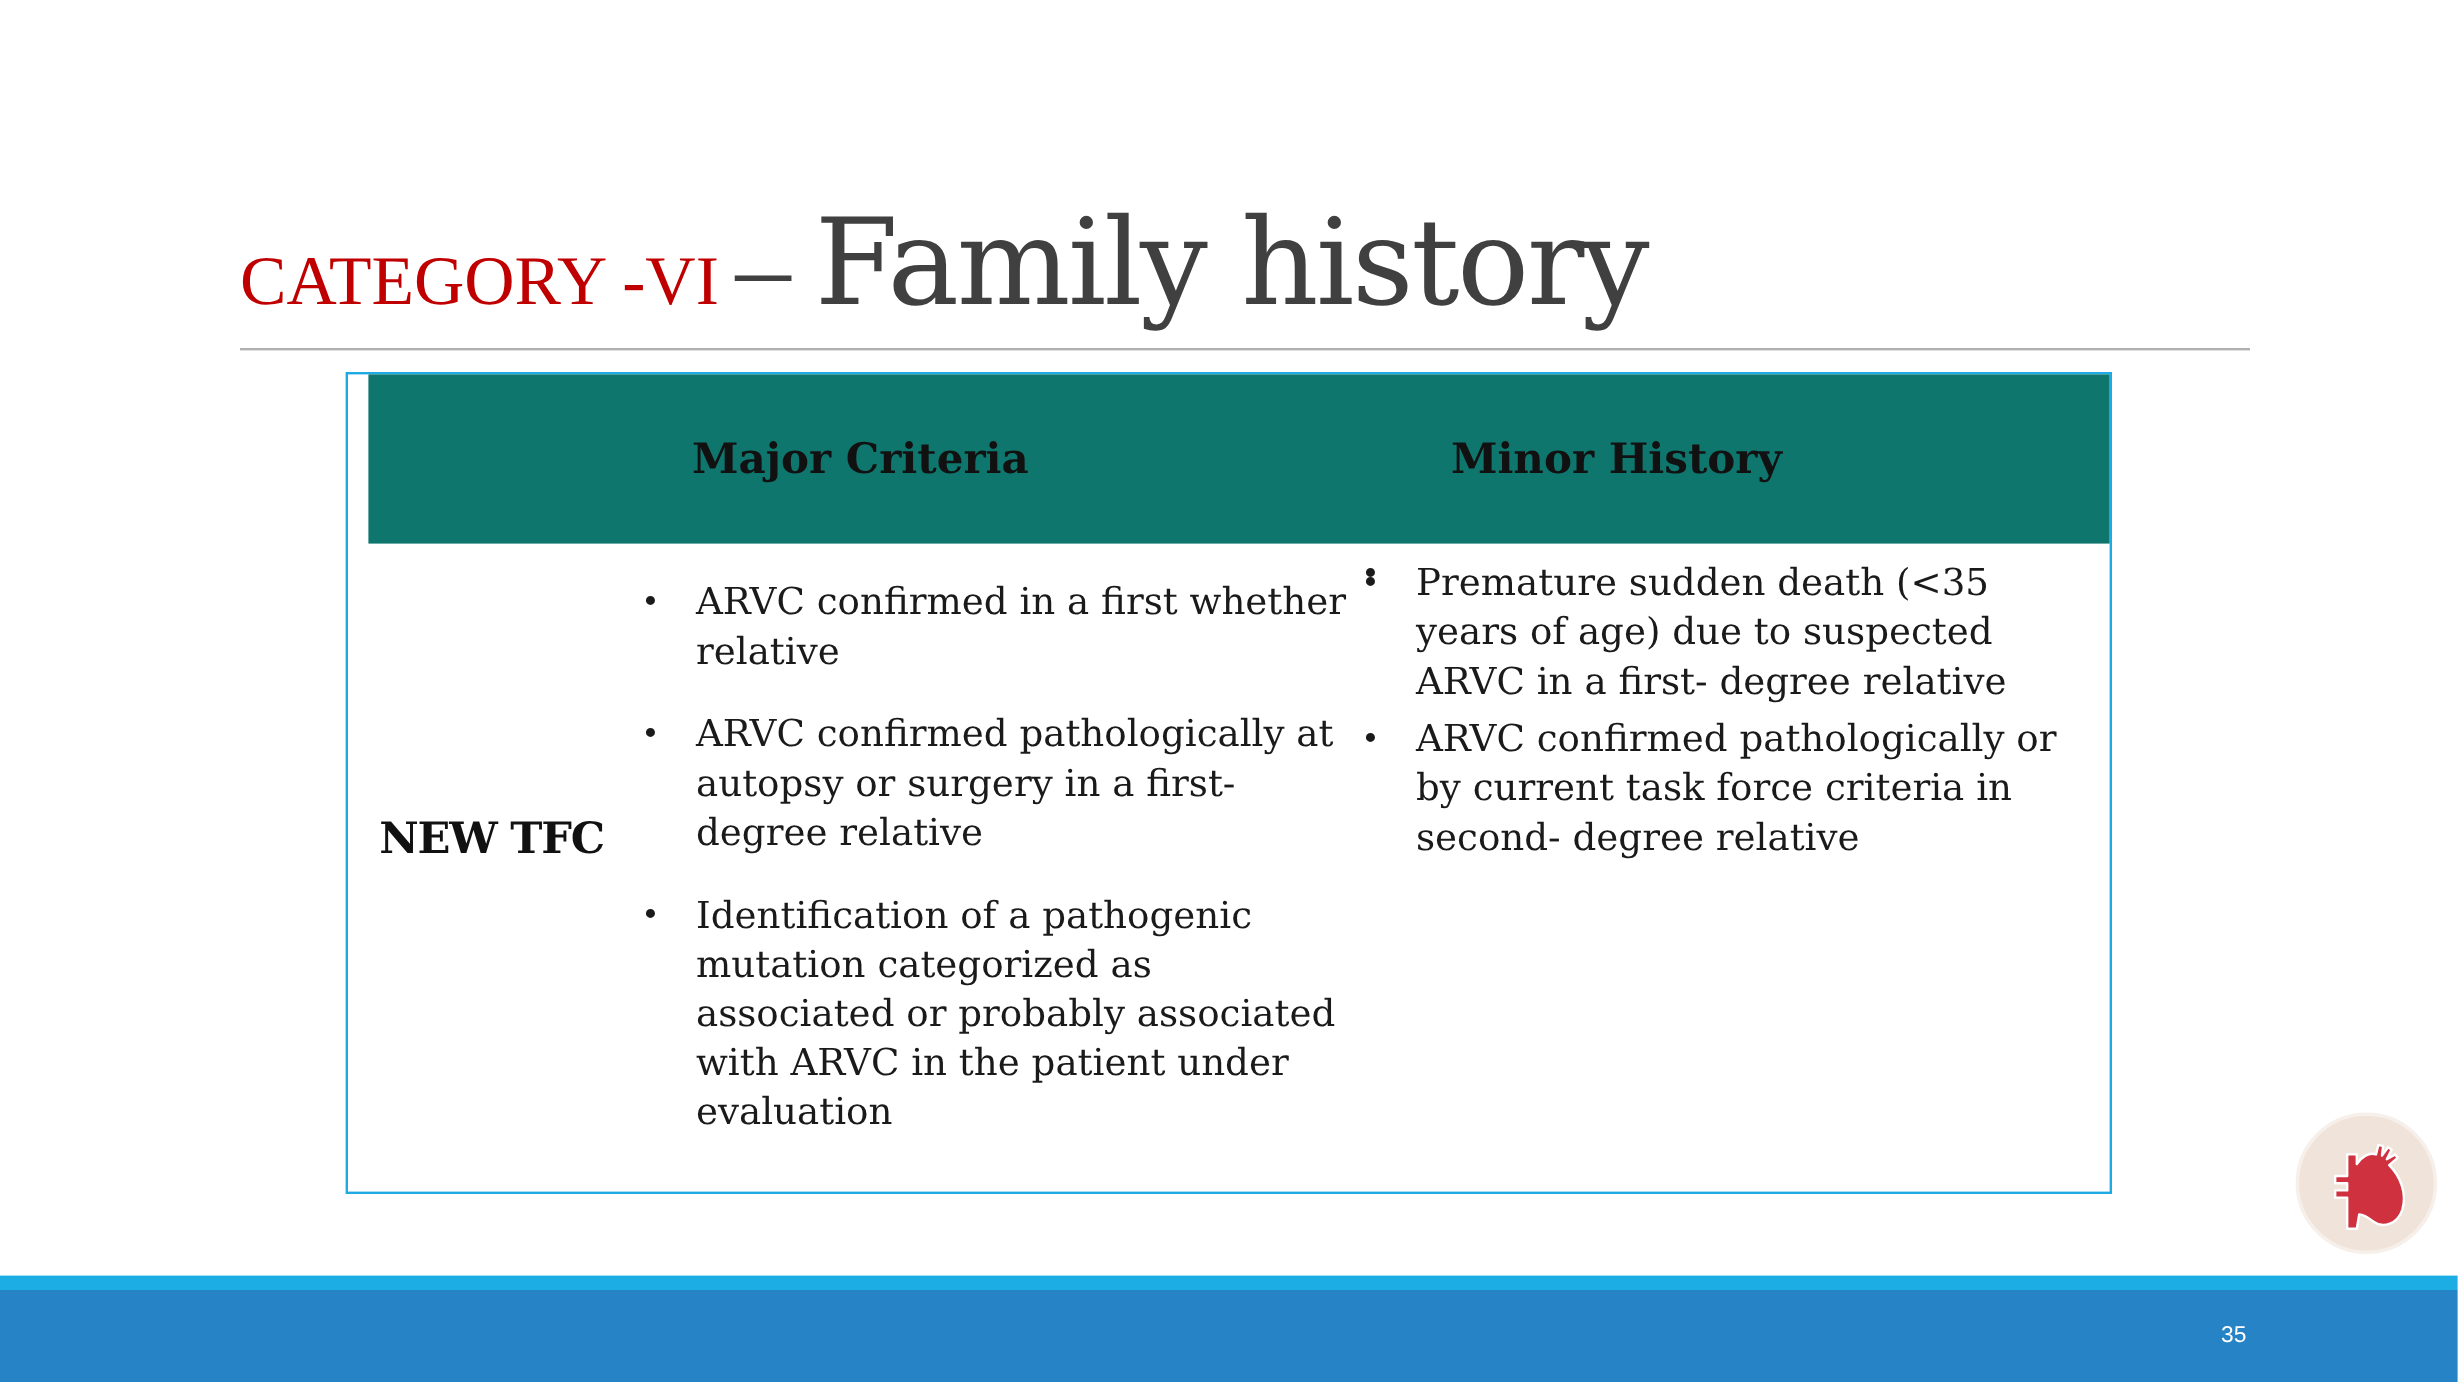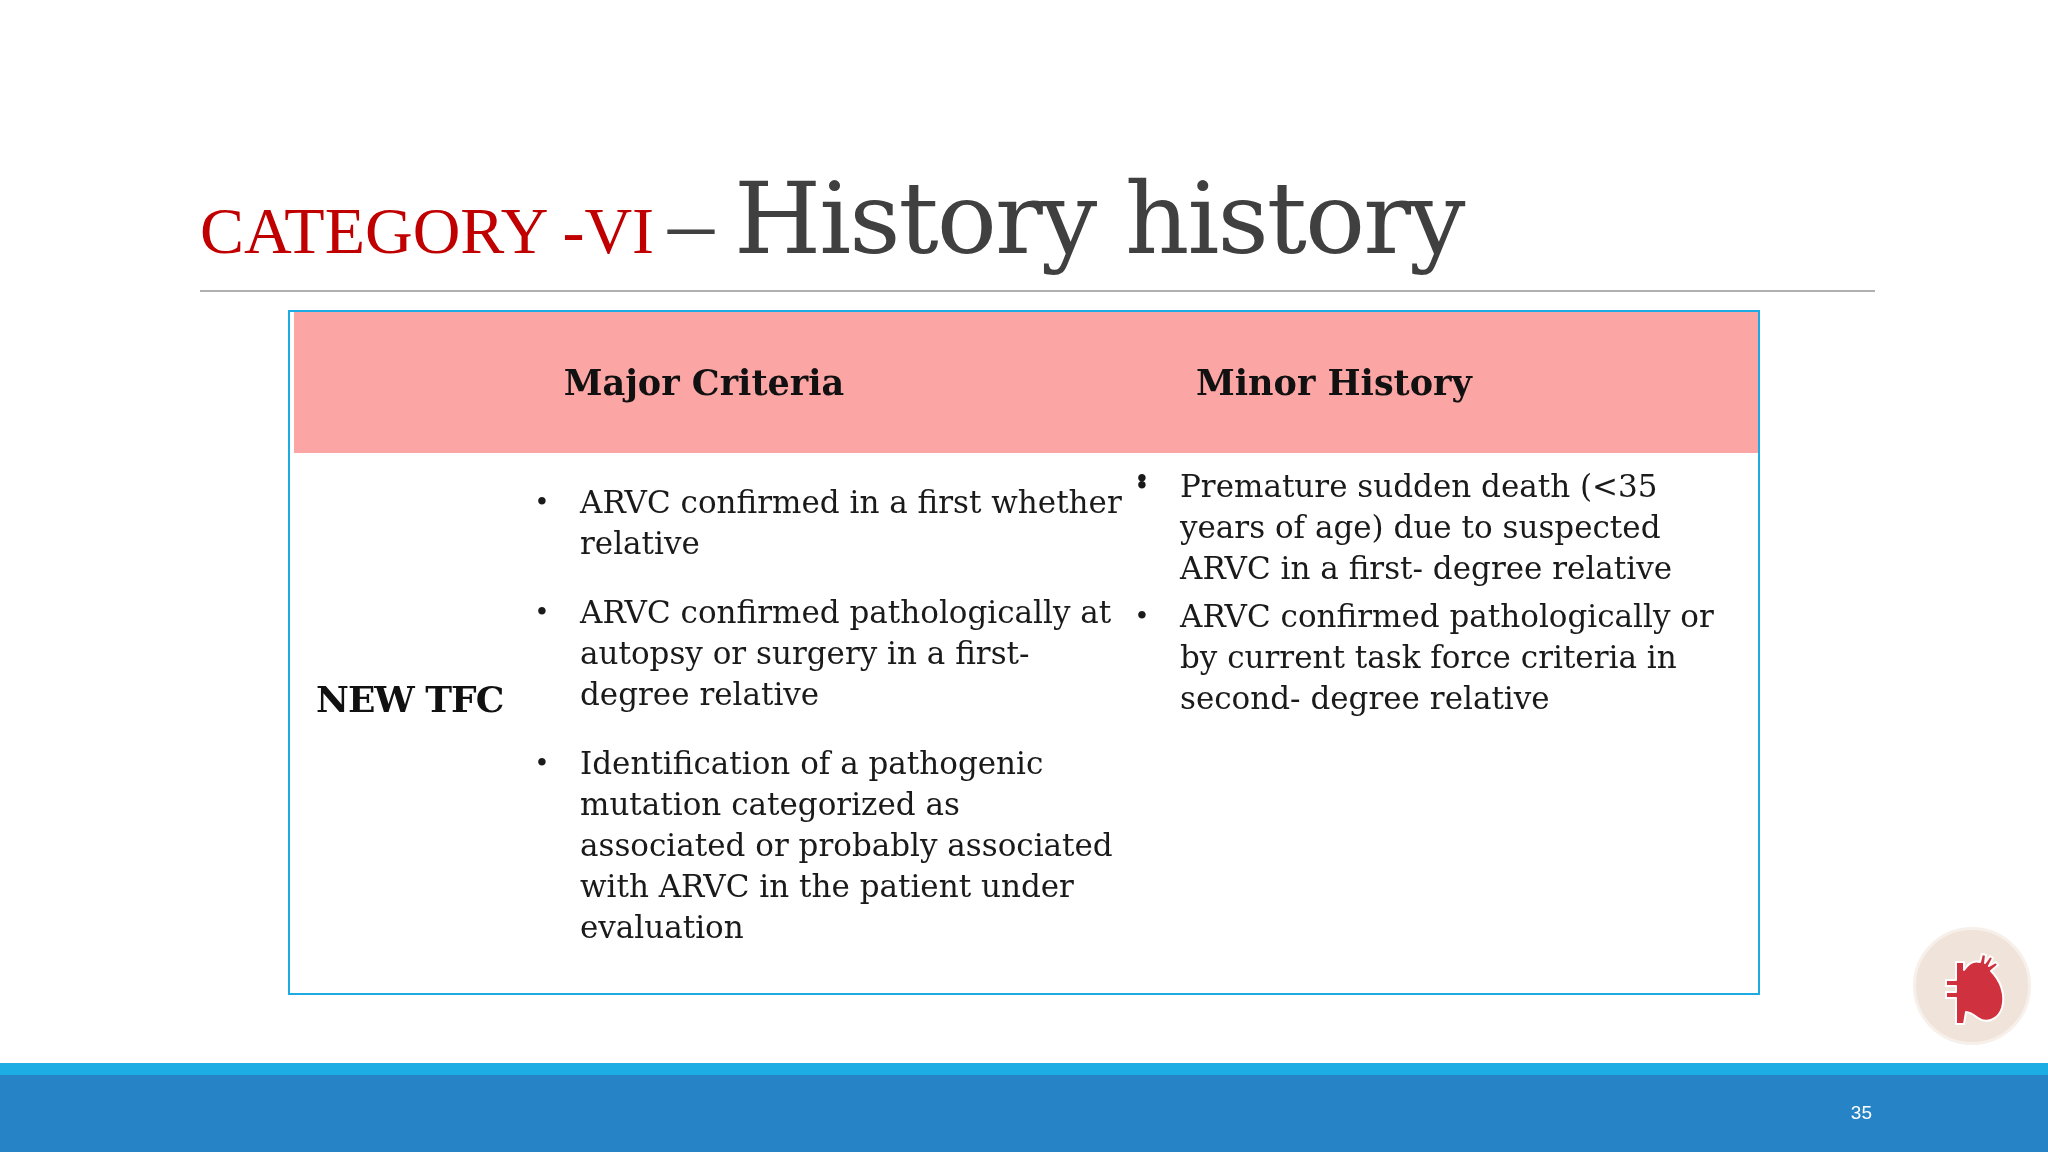--- a/index.html
+++ b/index.html
@@ -6,38 +6,38 @@
     body {
       width: 2048px; height: 1152px; position: relative; overflow: hidden;
       background: #ffffff;
       font-family: "DejaVu Serif", "Liberation Serif", serif;
     }
     .title {
       position: absolute; left: 200px; top: 160px; height: 120px;
       white-space: nowrap; display: flex; align-items: baseline;
     }
     .title .cat {
-      color: #c00000; font-family: "Liberation Serif", serif; font-size: 66px;
+      color: #c00000; font-family: "Liberation Serif", serif; font-size: 58px;
       letter-spacing: 0px;
     }
     .title .dash {
       color: #404040; font-family: "Liberation Serif", serif; font-size: 92px; margin: 0 20px 0 14px;
     }
     .title .main {
       color: #404040; font-family: "DejaVu Serif", serif; font-size: 100px; letter-spacing: -2px;
     }
     .divider {
       position: absolute; left: 200px; top: 290px; width: 1675px; height: 2px; background: #b0b0b0;
     }
     .table {
       position: absolute; left: 288px; top: 310px; width: 1472px; height: 685px;
       border: 2px solid #1eabe3; box-sizing: border-box; background: #fff;
     }
     .thead {
-      position: absolute; left: 4px; top: 0; right: 0; height: 141px; background: #fca5a5;
+      position: absolute; left: 17px; top: 0; right: 0; height: 141px; background: #0f766e;
     }
     .th {
       position: absolute; top: 0; height: 141px; line-height: 141px;
       font-family: "DejaVu Serif", serif; font-weight: bold; font-size: 35px; color: #111;
       text-align: center;
     }
     .th.major { left: 240px; width: 340px; }
     .th.minor { left: 860px; width: 360px; }
     .rowlabel {
       position: absolute; left: 26px; top: 366px;
@@ -71,21 +71,21 @@
       position: absolute; left: 1840px; top: 1102px; width: 32px; text-align: right;
       font-family: "Liberation Sans", sans-serif; font-size: 19px; color: #ffffff;
     }
   </style>
 </head>
 <body>
 
 <div class="title">
   <span class="cat">CATEGORY -VI</span>
   <span class="dash">–</span>
-  <span class="main">History history</span>
+  <span class="main">Family history</span>
 </div>
 
 <div class="divider"></div>
 
 <div class="table">
   <div class="thead">
     <div class="th major">Major Criteria</div>
     <div class="th minor">Minor History</div>
   </div>
 

